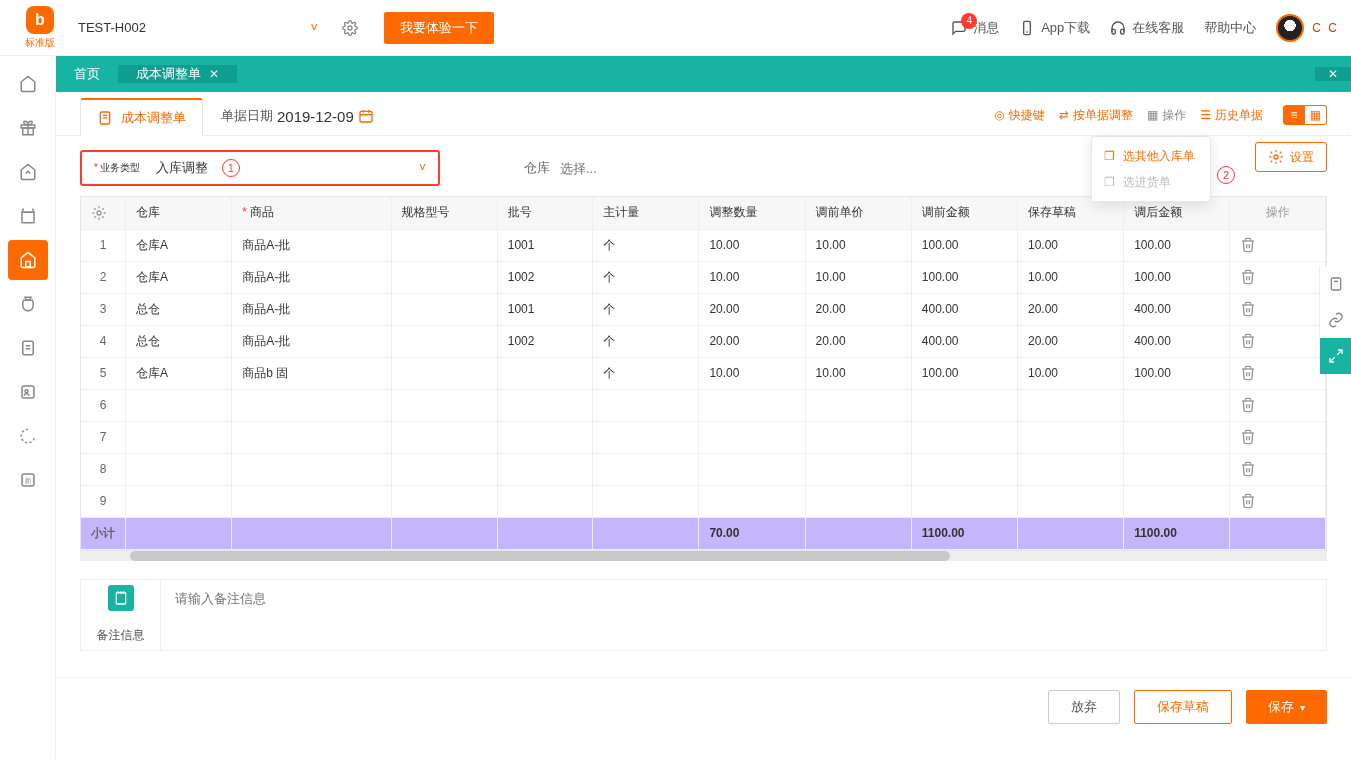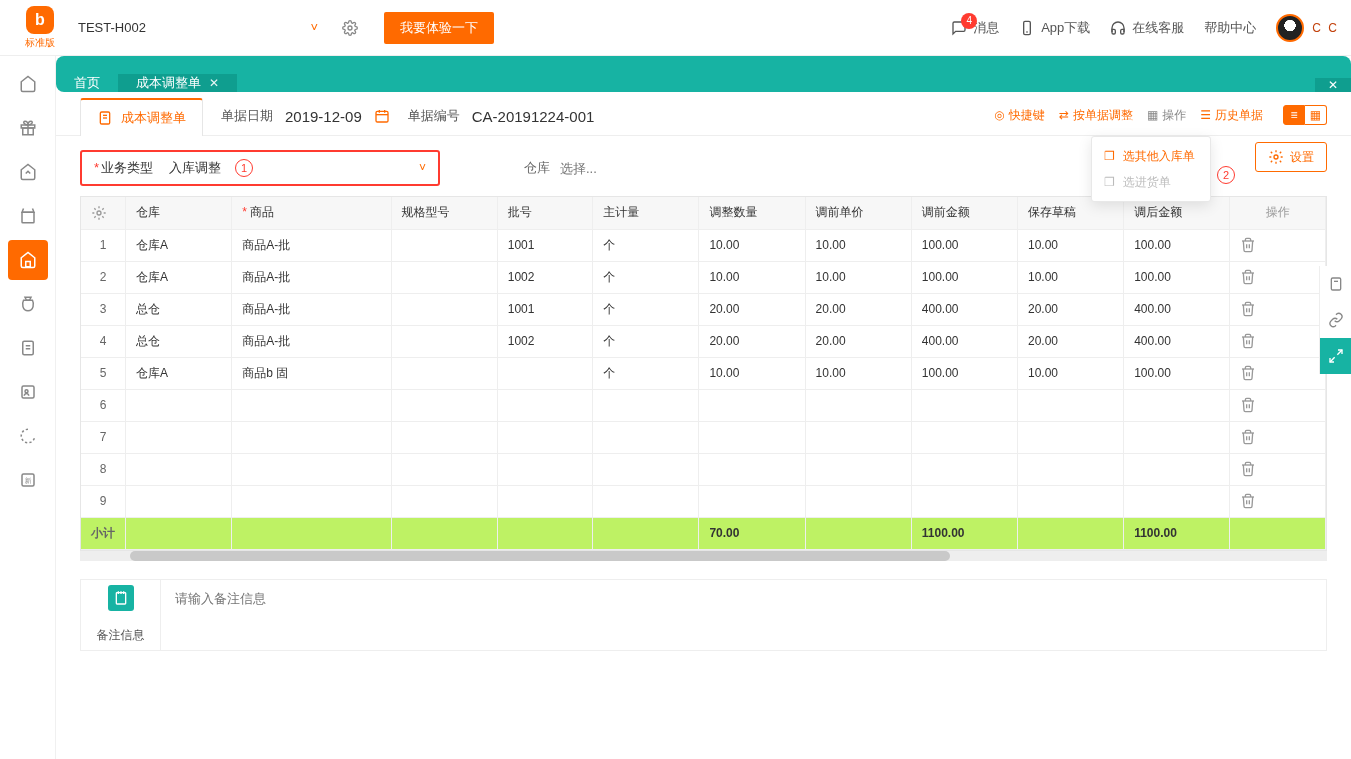--- a/index.html
+++ b/index.html
@@ -21,65 +21,65 @@
   .username { margin-left:8px; color:#c2410c; letter-spacing:2px;}
 
   
   .shell { display:flex; height: calc(759px - 56px); }
   .sidebar { width:56px; background:#fff; border-right:1px solid #f0f0f0; display:flex; flex-direction:column; align-items:center; padding-top:8px; gap:4px;}
   .sidebar-item { width:40px; height:40px; display:flex; align-items:center; justify-content:center; color:#888; border-radius:4px; }
   .sidebar-item.active { background:#ff6a00; color:#fff; }
   .main { flex:1; display:flex; flex-direction:column; background:#fff; position:relative;}
 
   
-  .tabs { height:36px; background:#17b3a3; display:flex; align-items:flex-end; color:#fff;border-radius:8px; }
+  .tabs { height:36px; background:#17b3a3; display:flex; align-items:center; color:#fff; }
   .tab { padding:0 18px; display:flex; align-items:center; gap:8px; font-size:13px; }
   .tab.active { background:#0f9e8f; }
   .tab .close { font-size:12px; opacity:.9;}
   .tabs .tabs-close { margin-left:auto; width:36px; display:flex; align-items:center; justify-content:center; background:#0f9e8f;}
 
   
   .doc-header { height:44px; display:flex; align-items:flex-end; padding:0 24px; gap:18px; border-bottom:1px solid #eee; position:relative;}
   .doc-tab { height:38px; border:1px solid #e6e6e6; border-bottom:none; border-top:2px solid #ff6a00; border-radius:3px 3px 0 0; display:flex; align-items:center; gap:8px; padding:0 16px; color:#ff6a00; font-size:13px; background:#fff; position:relative; top:1px;}
-  .doc-meta { display:flex; align-items:center; gap:12px; color:#555; font-size:13px; padding-bottom:10px;}
+  .doc-meta { display:flex; align-items:center; gap:4px; color:#555; font-size:13px; padding-bottom:10px;}
   .doc-meta .val { color:#333; font-size:15px; }
   .cal-icon { color:#ff6a00; }
   .doc-actions { margin-left:auto; display:flex; align-items:center; gap:14px; padding-bottom:10px; font-size:12px;}
   .doc-action { color:#ff6a00; display:flex; align-items:center; gap:4px;}
   .doc-action.gray { color:#888; }
   .view-toggle { display:flex; margin-left:6px;}
   .vt { width:22px; height:20px; border:1px solid #ff6a00; display:flex; align-items:center; justify-content:center; color:#ff6a00;}
   .vt.active { background:#ff6a00; color:#fff;}
   .vt:first-child{border-radius:3px 0 0 3px;} .vt:last-child{border-radius:0 3px 3px 0; border-left:none;}
 
   
   .filter-row { padding:14px 24px 10px; display:flex; align-items:center; gap:24px; position:relative;}
   .callout-box { border:2px solid #ff3b30; border-radius:3px; height:36px; display:flex; align-items:center; padding:0 12px; gap:10px; width:360px; position:relative;}
   .req-star{ color:#ff3b30; margin-right:2px;}
-  .biztype-label{ color:#333; font-size:13px;}
+  .biztype-label{ color:#333; font-size:10px;}
   .biztype-val{ color:#333; font-size:13px; margin-left:6px;}
   .callout-num { width:18px; height:18px; border:1.5px solid #ff3b30; border-radius:50%; color:#ff3b30; display:flex; align-items:center; justify-content:center; font-size:11px; margin-left:4px;}
   .callout-box .chev { margin-left:auto; color:#ff6a00; }
   .wh-field { display:flex; align-items:center; gap:10px; color:#666; font-size:13px; margin-left:60px;}
   .wh-field input { border:none; outline:none; font-size:13px; color:#999; width:200px;}
   .dropdown-panel { position:absolute; right:140px; top:0px; width:120px; background:#fff; border:1px solid #e8e8e8; border-radius:3px; box-shadow:0 4px 14px rgba(0,0,0,.1); padding:6px 0; z-index:5;}
   .drop-item { height:26px; display:flex; align-items:center; gap:8px; padding:0 12px; color:#ff6a00; font-size:12px;}
   .drop-item.disabled{ color:#bbb; }
   .callout2 { position:absolute; right:116px; top:30px; width:18px; height:18px; border:1.5px solid #ff3b30; border-radius:50%; color:#ff3b30; display:flex; align-items:center; justify-content:center; font-size:11px;}
   .settings-btn { position:absolute; right:24px; top:6px; height:30px; border:1px solid #ff6a00; color:#ff6a00; border-radius:3px; display:flex; align-items:center; gap:6px; padding:0 12px; font-size:12px; background:#fff;}
 
   
   .table-wrap { margin:0 24px; border:1px solid #e6e6e6; position:relative; }
   table { width:100%; border-collapse:collapse; table-layout:fixed;}
   th, td { border-right:1px solid #eee; border-bottom:1px solid #eee; height:32px; padding:0 10px; font-size:12px; text-align:left; overflow:hidden; white-space:nowrap;}
   thead th { background:#f7f7f7; color:#333; font-weight:500;}
   td.idx, th.idx { width:42px; text-align:center; color:#666;}
   th.op, td.op { width:90px; text-align:center; color:#999;}
   .req::before{content:"*"; color:#ff3b30; margin-right:3px;}
-  tfoot td{ background:#bef264; font-weight:600; }
+  tfoot td{ background:#c4b5fd; font-weight:600; }
   .hscroll { height:10px; background:#eee; margin:0 24px; position:relative;}
   .hscroll .thumb{ position:absolute; left:50px; top:0; height:10px; width:820px; background:#c9c9c9; border-radius:5px;}
 
   
   .remarks { margin:18px 24px 0; border:1px solid #eee; height:72px; display:flex;}
   .remarks-label { width:80px; display:flex; flex-direction:column; align-items:center; justify-content:center; gap:16px; color:#17b3a3; border-right:1px solid #eee;}
   .remarks-label .ricon{ width:26px; height:26px; background:#17b3a3; border-radius:3px; display:flex; align-items:center; justify-content:center; color:#fff;}
   .remarks textarea{ flex:1; border:none; outline:none; resize:none; padding:10px 14px; font-size:13px; color:#8b5cf6; font-family:inherit;}
 
   
@@ -242,24 +242,20 @@
         <span>单据日期</span>
         <span class="val">2019-12-09</span>
         <span class="cal-icon">
           <svg class="ico" viewBox="0 0 24 24" fill="none" stroke="currentColor" stroke-width="2">
               <rect x="3" y="5" width="18" height="16" rx="2"></rect>
               <line x1="3" y1="10" x2="21" y2="10"></line>
               <line x1="8" y1="3" x2="8" y2="7"></line>
               <line x1="16" y1="3" x2="16" y2="7"></line>
             </svg>
         </span>
-      </div>
-      <div class="doc-meta">
-        <span>单据编号</span>
-        <span class="val">CA-20191224-001</span>
       </div>
       <div class="doc-actions">
         <div class="doc-action">
             <span>◎</span>
             <span>快捷键</span>
           </div>
         <div class="doc-action">
             <span>⇄</span>
             <span>按单据调整</span>
           </div>
@@ -568,20 +564,32 @@
               <line x1="8" y1="2" x2="8" y2="6"></line>
               <line x1="12" y1="2" x2="12" y2="6"></line>
               <line x1="16" y1="2" x2="16" y2="6"></line>
             </svg>
         </div>
         <span style="color:#555;font-size:12px;">备注信息</span>
       </div>
       <textarea placeholder="请输入备注信息" style=""></textarea>
     </div>
 
+    <div class="footer">
+      <div class="btn ghost">
+          <span>放弃</span>
+        </div>
+      <div class="btn outline">
+          <span>保存草稿</span>
+        </div>
+      <div class="btn solid">
+          <span>保存</span>
+          <span class="chev">▾</span>
+        </div>
+    </div>
 
     <div class="float-rail">
       <div class="fr-item">
           <svg class="ico" viewBox="0 0 24 24" fill="none" stroke="currentColor" stroke-width="2">
             <rect x="5" y="3" width="14" height="18" rx="2"></rect>
             <line x1="9" y1="8" x2="15" y2="8"></line>
           </svg>
         </div>
       <div class="fr-item">
           <svg class="ico" viewBox="0 0 24 24" fill="none" stroke="currentColor" stroke-width="2">

